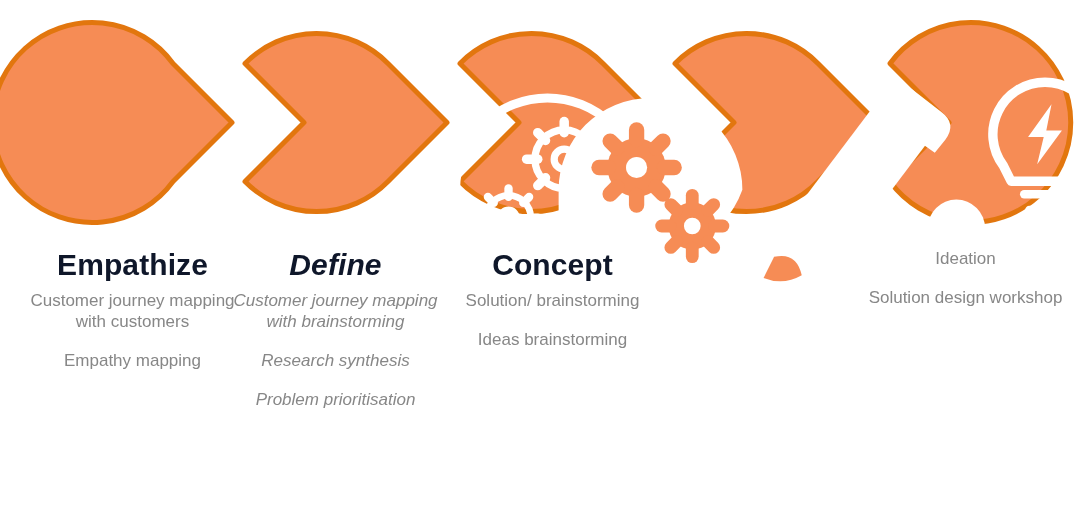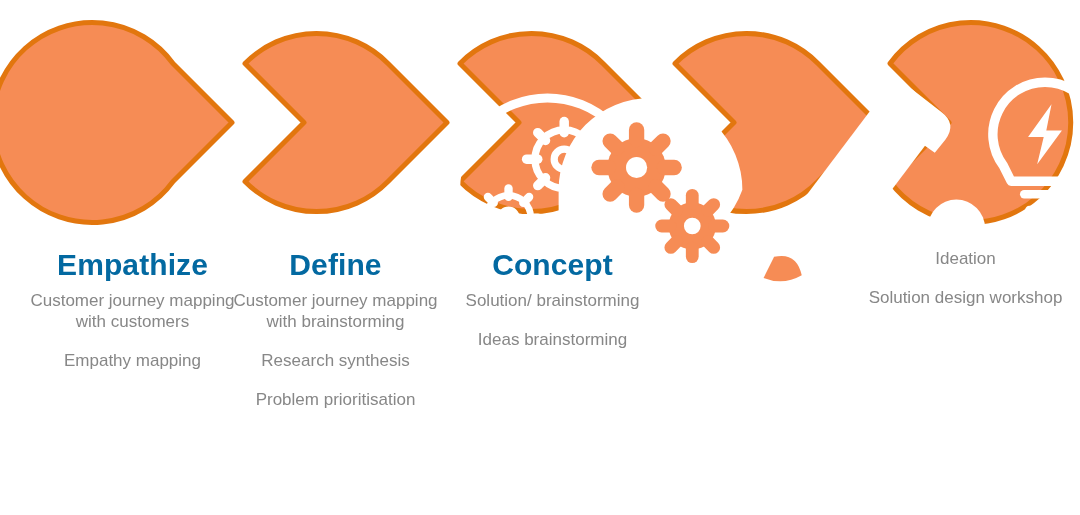--- a/index.html
+++ b/index.html
@@ -15,21 +15,21 @@
   #band svg{position:absolute;left:0;top:0;width:1080px;height:245px;overflow:visible;}
 
   .icon-layer{position:absolute;left:0;top:0;width:1080px;height:245px;}
   .icon{position:absolute;}
   .icon svg{display:block;overflow:visible;}
 
   
   #cols{position:absolute;left:0;top:248px;width:1080px;height:267px;}
   .col{position:absolute;top:0;width:215px;text-align:center;}
   .col-title{
-    font-size:30px;font-weight:bold;color:#0369a1;
+    font-size:30px;font-weight:bold;color:#0f172a;
     line-height:34px;letter-spacing:.1px;margin:0 0 8px 0;
   }
   .items{margin:0;padding:0;list-style:none;}
   .item{
     font-size:17px;color:#878787;line-height:21px;
     margin:0 0 18px 0;padding:0;
   }
   .item:last-child{margin-bottom:0;}
 </style>
 </head>
@@ -223,21 +223,21 @@
   <div id="cols">
 
     <div class="col" style="left:25px;">
       <div class="col-title">Empathize</div>
       <ul class="items">
         <li class="item">Customer journey mapping with customers</li>
         <li class="item">Empathy mapping</li>
       </ul>
     </div>
 
-    <div class="col" style="left:228px;">
+    <div class="col" style="left:228px;font-style:italic;">
       <div class="col-title">Define</div>
       <ul class="items">
         <li class="item">Customer journey mapping with brainstorming</li>
         <li class="item">Research synthesis</li>
         <li class="item">Problem prioritisation</li>
       </ul>
     </div>
 
     <div class="col" style="left:445px;">
       <div class="col-title">Concept</div>

